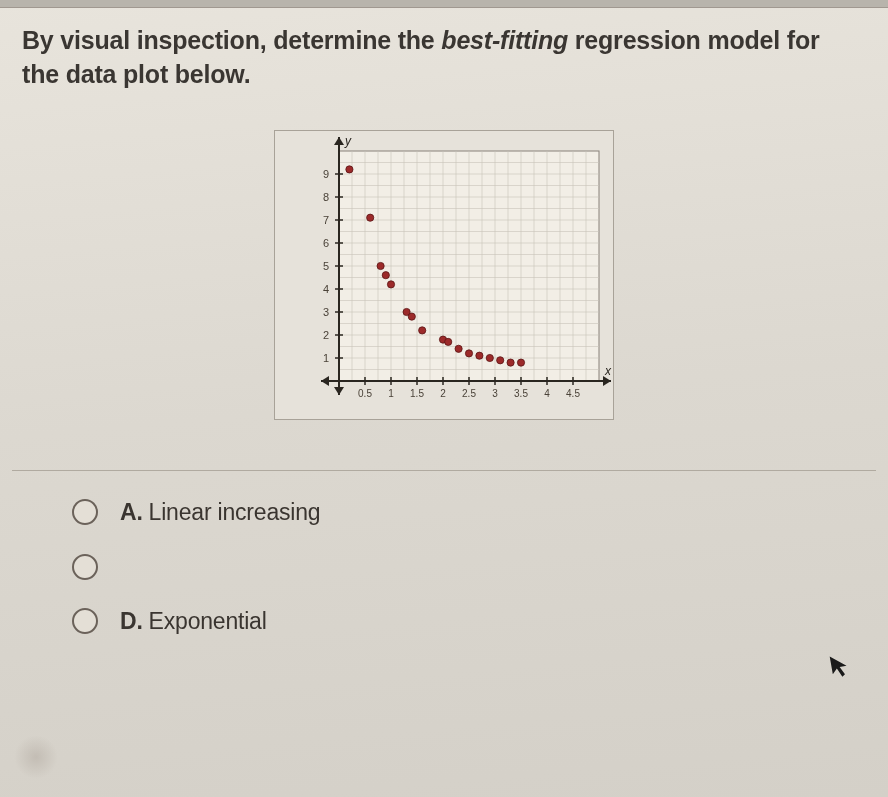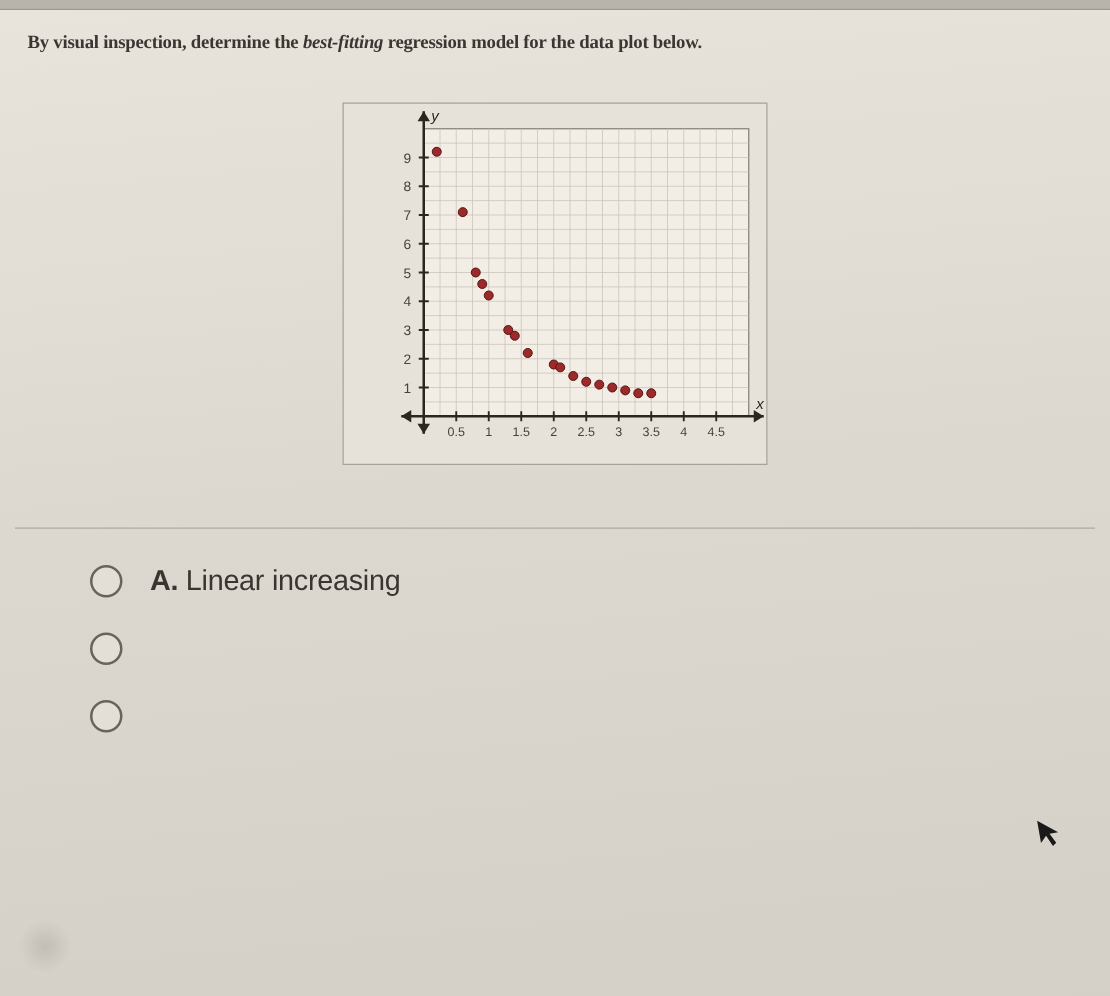--- a/index.html
+++ b/index.html
@@ -18,26 +18,25 @@
       padding: 0;
       position: relative;
     }
     .top-bar {
       height: 8px;
       background: #b8b4ac;
       border-bottom: 1px solid #a09890;
     }
     .question-text {
       padding: 16px 26px 8px 22px;
-      font-size: 15px;
+      font-size: 25px;
       font-weight: 600;
       color: #3a3632;
       line-height: 1.35;
       letter-spacing: -0.2px;
-      font-family: Liberation Serif, serif;
     }
     .question-text .italic { font-style: italic; }
     .chart-wrap {
       display: flex;
       justify-content: center;
       padding: 30px 0 20px 0;
     }
     .chart-box {
       width: 340px;
       height: 290px;
@@ -216,20 +215,23 @@
       <div class="radio"></div>
       <div class="option-label">
         <span class="letter">A.</span><span>Linear increasing</span>
       </div>
     </div>
     <div class="option">
       <div class="radio"></div>
     </div>
     <div class="option">
       <div class="radio"></div>
+      <div class="option-label">
+        <span class="letter">D.</span><span>Exponential</span>
+      </div>
     </div>
   </div>
 
   <div class="cursor">
     <svg width="20" height="26" viewBox="0 0 20 26">
       <path d="M2 2 L2 20 L7 15 L11 24 L14 22 L10 14 L17 14 Z" fill="#1a1a1a"></path>
     </svg>
   </div>
   <div class="smudge"></div>
 </div>

